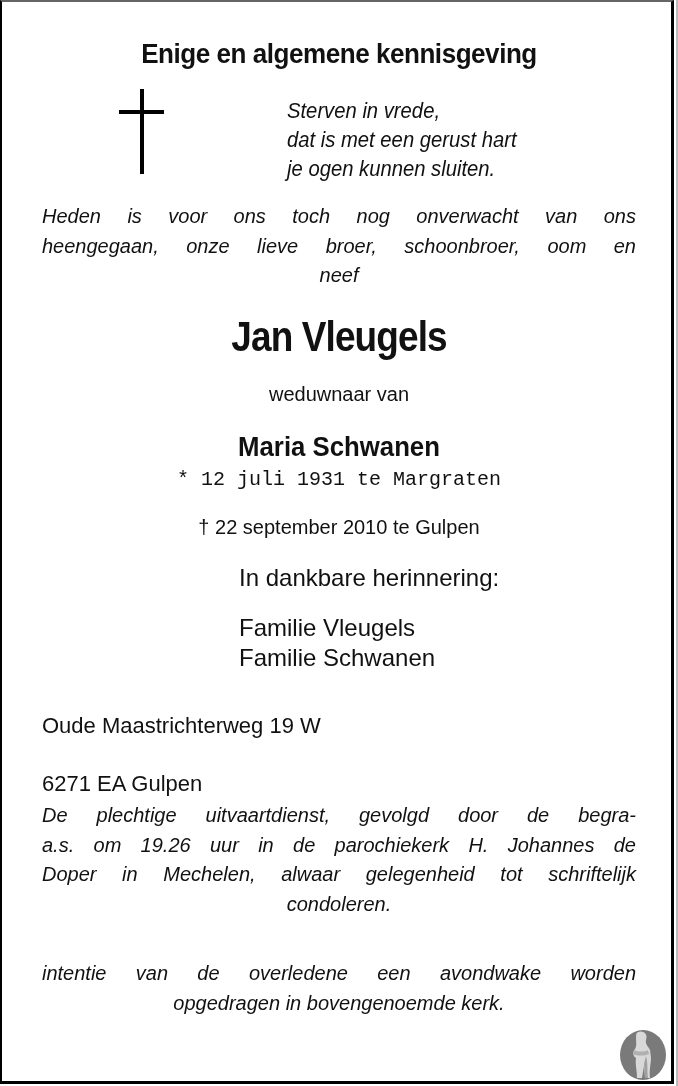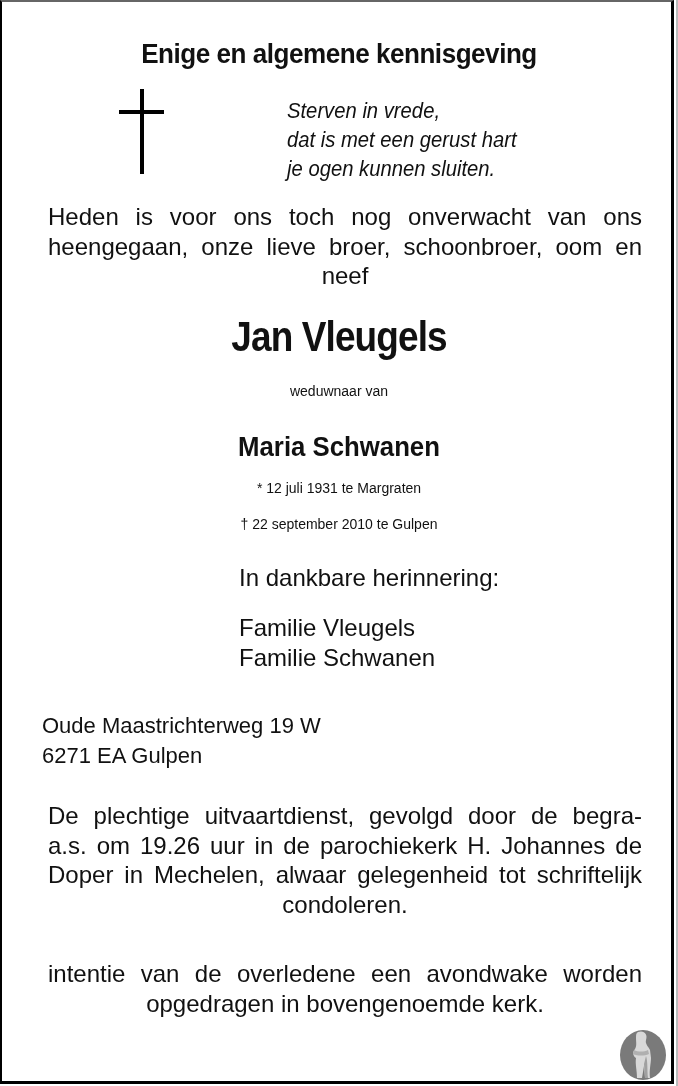--- a/index.html
+++ b/index.html
@@ -13,34 +13,34 @@
       border-bottom: 3px solid #000;
       border-top: 2px solid #666;
       background: #fff;
     }
     .edge { position: absolute; right: 0; top: 0; width: 2px; height: 1086px; background: #bbb; }
     .t { position: absolute; font-family: "Liberation Sans", sans-serif; color: #111; white-space: nowrap; }
     .title { left: 0; width: 678px; top: 38px; text-align: center; font-size: 28px; font-weight: bold; letter-spacing: -0.5px; transform: scaleX(0.93); }
     .cross-v { position: absolute; left: 140px; top: 89px; width: 4px; height: 85px; background: #000; }
     .cross-h { position: absolute; left: 119px; top: 110px; width: 45px; height: 4px; background: #000; }
     .poem { left: 287px; font-size: 22px; font-style: italic; line-height: 29px; top: 96px; transform-origin: left top; transform: scaleX(0.92); }
-    .para { left: 48px; width: 594px; font-size: 24px; line-height: 29.5px; white-space: normal; text-align: justify; }
+    .para { left: 42px; width: 594px; font-size: 20px; line-height: 29.5px; white-space: normal; text-align: justify; font-style: italic; }
     .p1 { top: 202px; }
     .name { left: 0; width: 678px; text-align: center; top: 313px; font-size: 42px; font-weight: bold; letter-spacing: -1px; transform: scaleX(0.88); }
-    .center { left: 0; width: 678px; text-align: center; font-size: 14px; }
+    .center { left: 0; width: 678px; text-align: center; font-size: 20px; }
     .wed { top: 383px; }
     .spouse { top: 431px; font-size: 28px; font-weight: bold; transform: scaleX(0.92); }
-    .born { top: 480px; }
+    .born { top: 468px; font-family: Liberation Mono, monospace; }
     .died { top: 516px; }
     .block { left: 239px; font-size: 24px; line-height: 30px; }
     .dank { top: 563px; }
     .fam1 { top: 613px; }
     .fam2 { top: 643px; }
     .addr1 { left: 42px; top: 713px; font-size: 22px; }
-    .addr2 { left: 42px; top: 743px; font-size: 22px; }
+    .addr2 { left: 42px; top: 771px; font-size: 22px; }
     .p2 { top: 801px; }
     .p3 { top: 959px; }
     .j { display: block; text-align: justify; text-align-last: justify; white-space: nowrap; }
     .jl { display: block; text-align: center; }
     .logo { position: absolute; left: 618px; top: 1028px; width: 50px; height: 52px; }
   </style>
 </head>
 <body>
 
 <div class="frame"></div>

